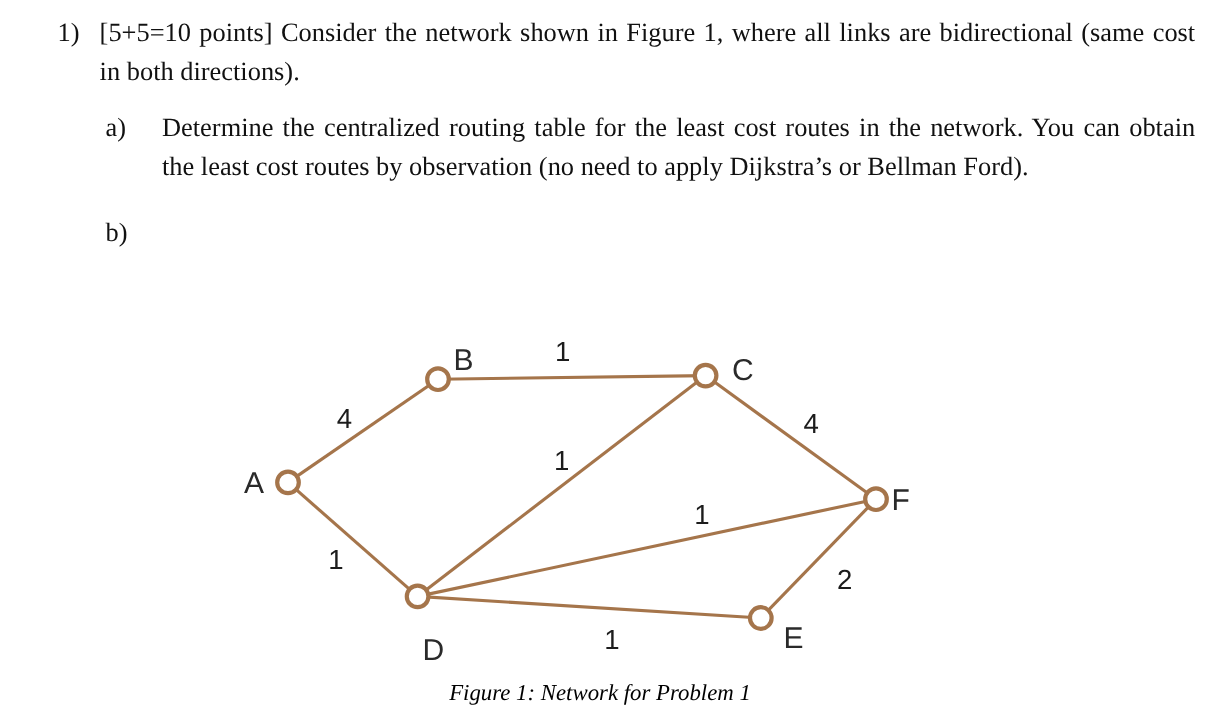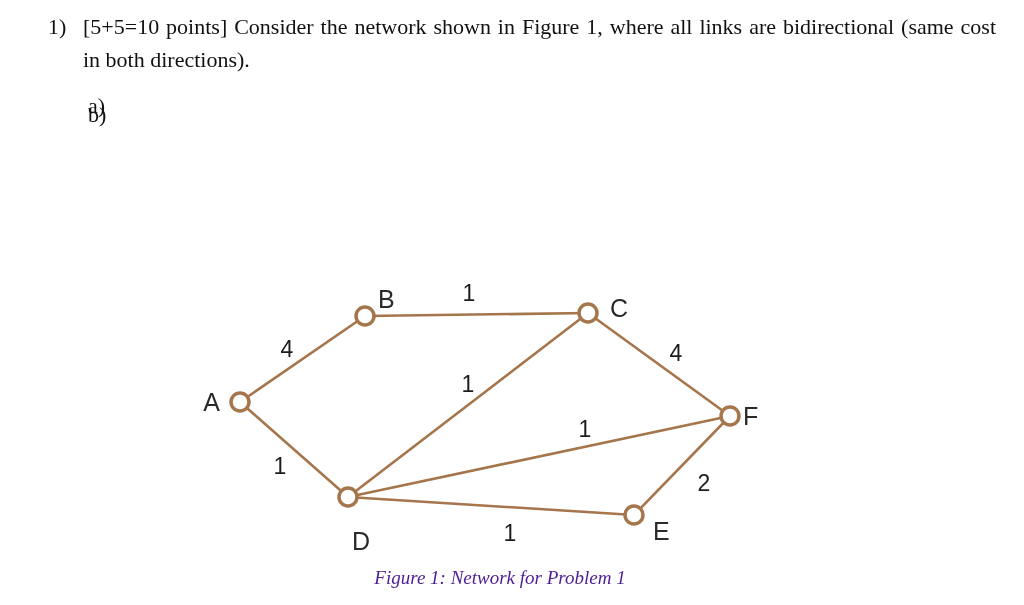--- a/index.html
+++ b/index.html
@@ -70,35 +70,36 @@
     fill: #2a2a2a;
   }
   .caption {
     position: absolute;
     left: 0;
     top: 567px;
     width: 1000px;
     text-align: center;
     font-style: italic;
     font-size: 19px;
-    color: #4c1d95;
+    color: #000000;
   }
 </style>
 </head>
 <body>
 
 <div class="page">
 
   <div class="problem">
     <p class="p-main">
       <span class="marker">1)</span>
       <span>[5+5=10 points] Consider the network shown in Figure 1, where all links are bidirectional (same cost in both directions).</span>
     </p>
     <p class="part part-a">
       <span class="marker">a)</span>
+      <span>Determine the centralized routing table for the least cost routes in the network. You can obtain the least cost routes by observation (no need to apply Dijkstra’s or Bellman Ford).</span>
     </p>
     <p class="part part-b">
       <span class="marker">b)</span>
     </p>
   </div>
 
   <svg id="network-svg" class="figure-area" viewBox="0 0 1024 605" xmlns="http://www.w3.org/2000/svg">
       <line x1="240" y1="402" x2="365" y2="316" stroke="#a5754b" class="edge-line"></line>
       <line x1="365" y1="316" x2="588" y2="313" stroke="#a5754b" class="edge-line"></line>
       <line x1="240" y1="402" x2="348" y2="497" stroke="#a5754b" class="edge-line"></line>

